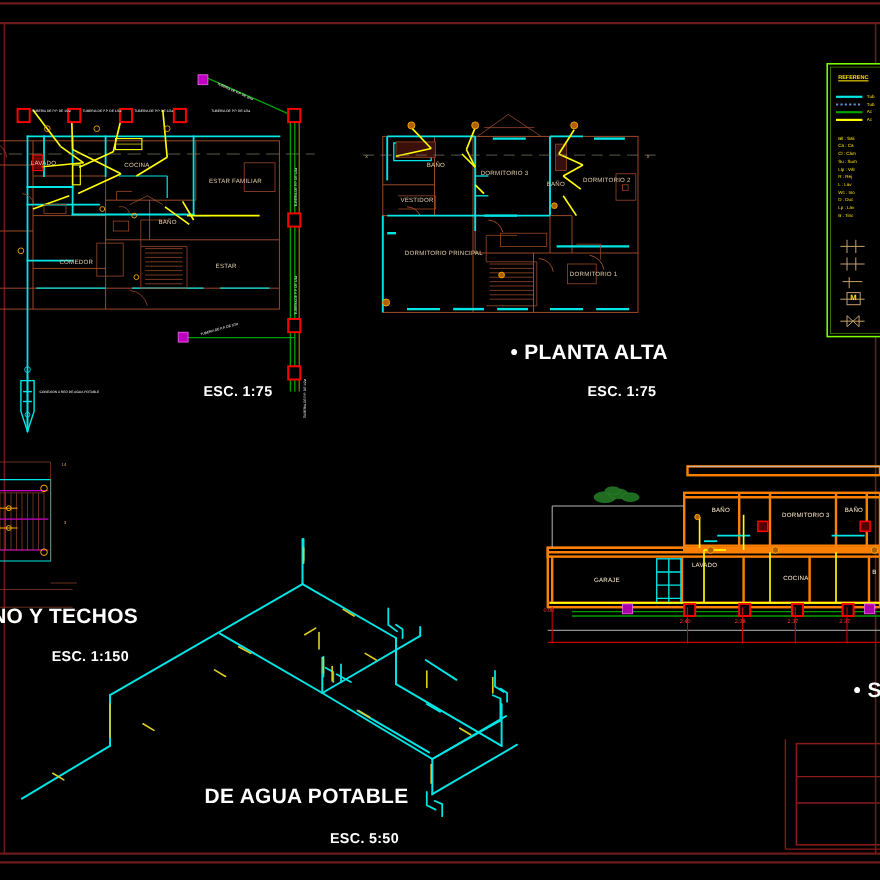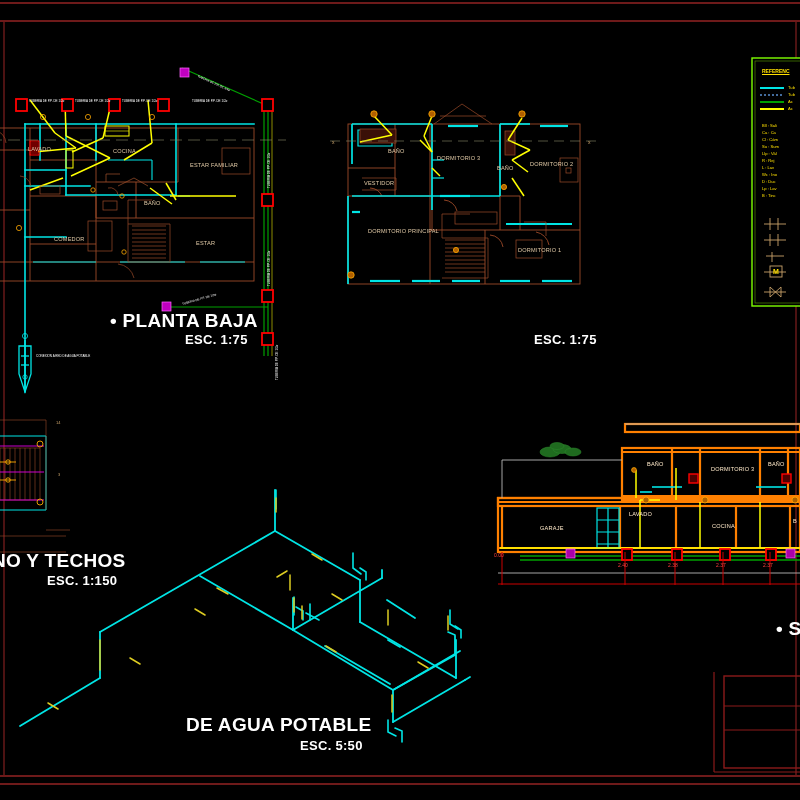--- a/index.html
+++ b/index.html
@@ -1,21 +1,21 @@
 <!DOCTYPE html>
 <html><head>
 <meta charset="utf-8">
 <style>
   html,body{margin:0;padding:0;background:#000;}
   body{width:800px;height:800px;overflow:hidden;font-family:"Liberation Sans",sans-serif;}
   #stage{position:relative;width:800px;height:800px;background:#000;}
   svg{position:absolute;left:0;top:0;}
   .lbl{position:absolute;color:#ffffff;font-family:"Liberation Sans",sans-serif;white-space:nowrap;}
   .title-main{font-size:19px;font-weight:bold;letter-spacing:.3px;}
-  .title-sub{font-size:13px;font-weight:bold;letter-spacing:.3px;}
+  .title-sub{font-size:13px;font-weight:bold;letter-spacing:.3px;margin-top:16px;}
   .room{position:absolute;color:#e0c9a6;font-size:5.6px;font-family:"Liberation Sans",sans-serif;white-space:nowrap;letter-spacing:.2px;}
   .room.w{color:#ffe9c9;}
   .dim{position:absolute;color:#ff4040;font-size:5px;font-family:"Liberation Sans",sans-serif;white-space:nowrap;}
   .legtxt{position:absolute;color:#ffe000;font-size:4.1px;font-family:"Liberation Sans",sans-serif;white-space:nowrap;}
   .legtxt.hd{font-size:5px;font-weight:bold;text-decoration:underline;}
   .tag{position:absolute;color:#ffffff;font-size:3px;font-family:"Liberation Sans",sans-serif;white-space:nowrap;line-height:3.3px;}
   .vtag{position:absolute;color:#ffffff;font-size:3px;font-family:"Liberation Sans",sans-serif;white-space:nowrap;
         transform-origin:0 0;transform:rotate(-90deg);line-height:3.4px;}
   .bullet{display:inline-block;}
 </style>
@@ -485,44 +485,44 @@
 
   <g>
     <rect x="724" y="676" width="80" height="92" fill="none" stroke="#8b1a1a" stroke-width="1.4"></rect>
     <line x1="724" y1="706" x2="804" y2="706" stroke="#8b1a1a" stroke-width="1.2"></line>
     <line x1="724" y1="730" x2="804" y2="730" stroke="#8b1a1a" stroke-width="1.2"></line>
     <line x1="714" y1="672" x2="714" y2="772" stroke="#8b1a1a" stroke-width="1.2"></line>
     <line x1="714" y1="772" x2="804" y2="772" stroke="#8b1a1a" stroke-width="1.2"></line>
   </g>
 </svg>
 
-<div class="lbl title-main" style="left:110px;top:310px;">
-  <span class="bullet">•</span>
-  <span>PLANTA BAJA</span>
-</div>
 <div class="lbl title-sub" style="left:185px;top:332px;">ESC. 1:75</div>
 
 <div class="room" style="left:28px;top:146px;">LAVADO</div>
 <div class="room" style="left:113px;top:148px;">COCINA</div>
 <div class="room" style="left:190px;top:162px;">ESTAR FAMILIAR</div>
 <div class="room" style="left:54px;top:236px;">COMEDOR</div>
 <div class="room" style="left:144px;top:200px;">BAÑO</div>
 <div class="room" style="left:196px;top:240px;">ESTAR</div>
 
 <div class="tag" style="left:29px;top:100px;">TUBERIA DE P.P. DE 1/2ø</div>
 <div class="tag" style="left:75px;top:100px;">TUBERIA DE P.P. DE 1/2ø</div>
 <div class="tag" style="left:122px;top:100px;">TUBERIA DE P.P. DE 1/2ø</div>
 <div class="tag" style="left:192px;top:100px;">TUBERIA DE P.P. DE 1/2ø</div>
 <div class="tag" style="left:198px;top:75px;transform:rotate(24deg);transform-origin:0 0;">TUBERIA DE P.P. DE 3/4ø</div>
 <div class="tag" style="left:182px;top:303px;transform:rotate(-16deg);transform-origin:0 0;">TUBERIA DE P.P. DE 1/2ø</div>
 <div class="vtag" style="left:268px;top:188px;">TUBERIA DE P.P. DE 1/2ø</div>
 <div class="vtag" style="left:268px;top:286px;">TUBERIA DE P.P. DE 1/2ø</div>
 <div class="vtag" style="left:276px;top:380px;">TUBERIA DE P.P. DE 1/2ø</div>
 <div class="tag" style="left:36px;top:355px;">CONEXION A RED DE AGUA POTABLE</div>
 
+<div class="lbl title-main" style="left:464px;top:310px;">
+  <span class="bullet">•</span>
+  <span>PLANTA ALTA</span>
+</div>
 <div class="lbl title-sub" style="left:534px;top:332px;">ESC. 1:75</div>
 
 <div class="room" style="left:388px;top:148px;">BAÑO</div>
 <div class="room" style="left:437px;top:155px;">DORMITORIO 3</div>
 <div class="room" style="left:497px;top:165px;">BAÑO</div>
 <div class="room" style="left:530px;top:161px;">DORMITORIO 2</div>
 <div class="room" style="left:364px;top:180px;">VESTIDOR</div>
 <div class="room" style="left:368px;top:228px;text-align:center;line-height:7px;">DORMITORIO PRINCIPAL</div>
 <div class="room" style="left:518px;top:247px;">DORMITORIO 1</div>
 

